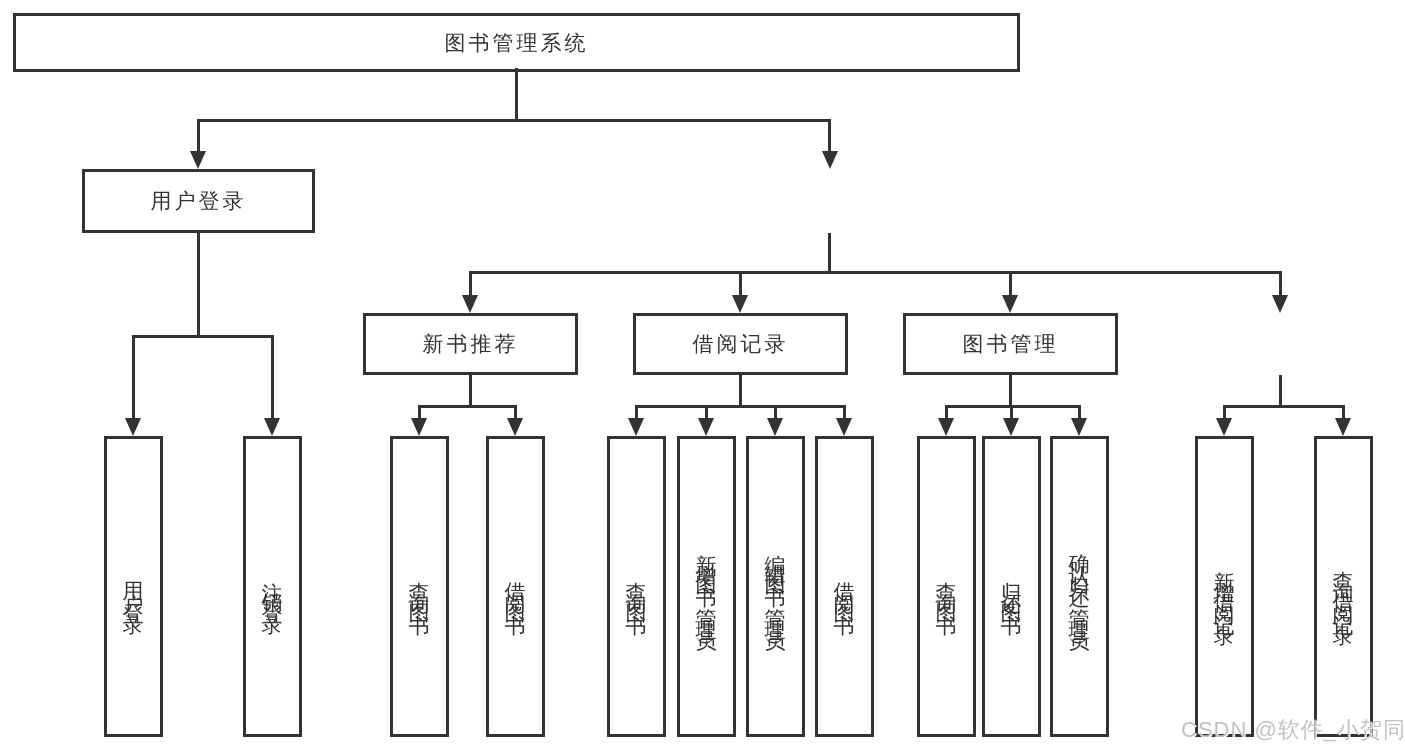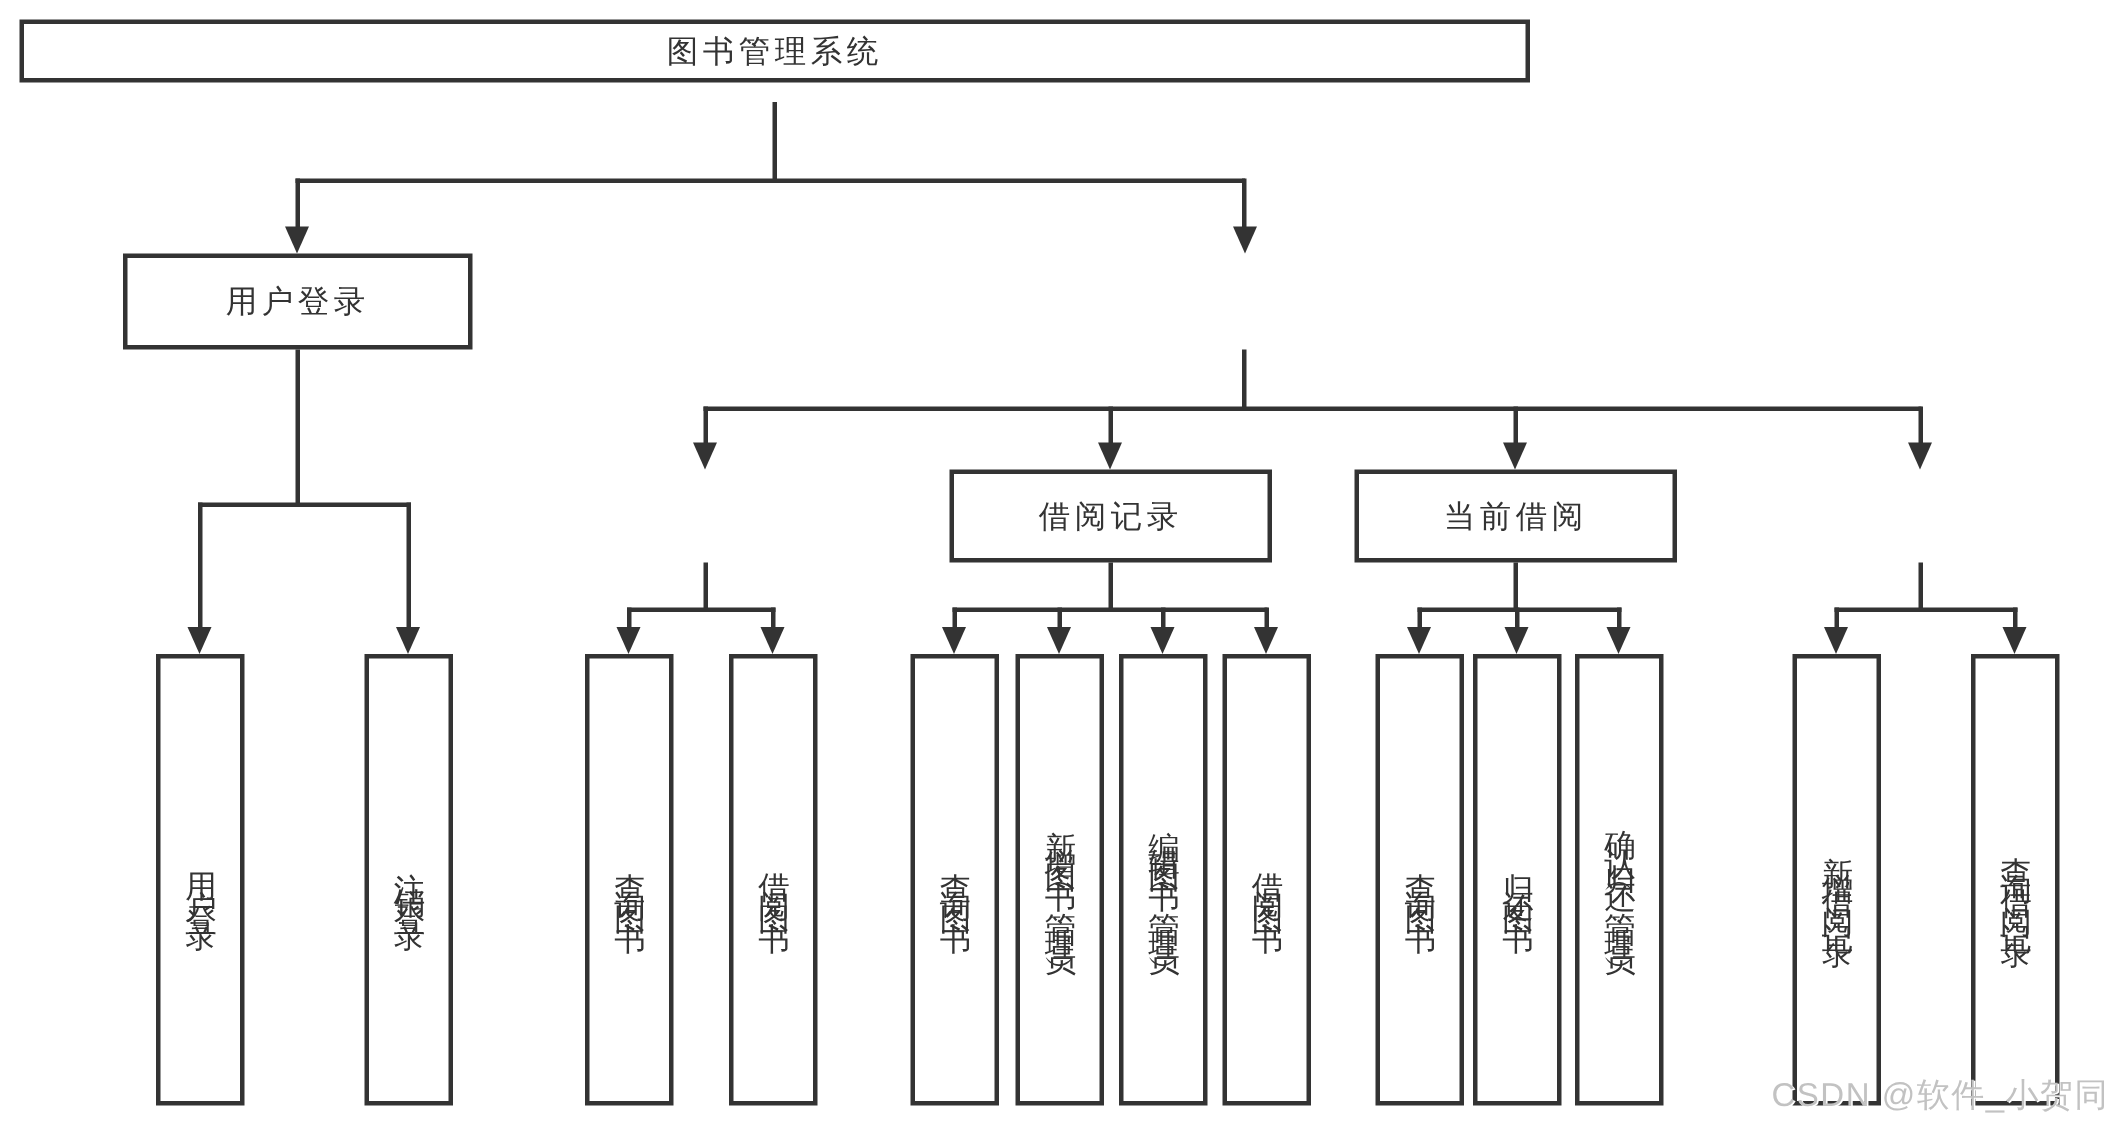--- a/index.html
+++ b/index.html
@@ -60,21 +60,21 @@
     text-shadow: 1px 1px 0 #ffffff;
     white-space: nowrap;
     z-index: 10;
   }
 </style>
 </head>
 <body>
 
 <div class="canvas">
 
-  <div class="box" style="left:13px; top:13px; width:1007px; height:42px;">图书管理系统</div>
+  <div class="box" style="left:13px; top:13px; width:1007px; height:59px;">图书管理系统</div>
 
   <div class="vline" style="left:515px; top:68px; height:54px;"></div>
   <div class="hline" style="left:197px; top:119px; width:633px;"></div>
   <div class="vline" style="left:197px; top:119px; height:33px;"></div>
   <div class="arrow" style="left:190px; top:151px;"></div>
   <div class="vline" style="left:828px; top:119px; height:33px;"></div>
   <div class="arrow" style="left:822px; top:151px;"></div>
 
   <div class="box" style="left:82px; top:169px; width:233px; height:64px;">用户登录</div>
 
@@ -89,22 +89,23 @@
   <div class="hline" style="left:469px; top:271px; width:812px;"></div>
   <div class="vline" style="left:469px; top:271px; height:26px;"></div>
   <div class="arrow" style="left:462px; top:295px;"></div>
   <div class="vline" style="left:739px; top:271px; height:26px;"></div>
   <div class="arrow" style="left:732px; top:295px;"></div>
   <div class="vline" style="left:1009px; top:271px; height:26px;"></div>
   <div class="arrow" style="left:1002px; top:295px;"></div>
   <div class="vline" style="left:1279px; top:271px; height:26px;"></div>
   <div class="arrow" style="left:1272px; top:295px;"></div>
 
+  <div class="box" style="left:363px; top:313px; width:215px; height:62px;">新书推荐</div>
   <div class="box" style="left:633px; top:313px; width:215px; height:62px;">借阅记录</div>
-  <div class="box" style="left:903px; top:313px; width:215px; height:62px;">当前借阅</div>
+  <div class="box" style="left:903px; top:313px; width:215px; height:62px;">图书管理</div>
 
   <div class="vline" style="left:469px; top:375px; height:32px;"></div>
   <div class="hline" style="left:418px; top:405px; width:99px;"></div>
   <div class="vline" style="left:418px; top:405px; height:15px;"></div>
   <div class="arrow" style="left:411px; top:418px;"></div>
   <div class="vline" style="left:514px; top:405px; height:15px;"></div>
   <div class="arrow" style="left:507px; top:418px;"></div>
 
   <div class="vline" style="left:739px; top:375px; height:32px;"></div>
   <div class="hline" style="left:635px; top:405px; width:210px;"></div>

